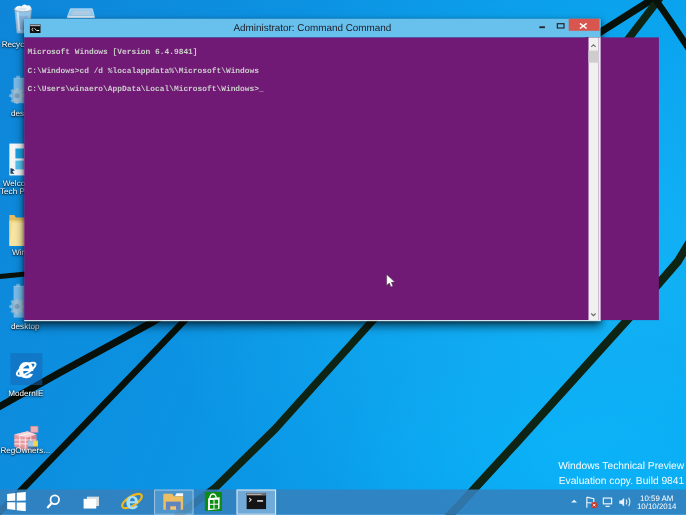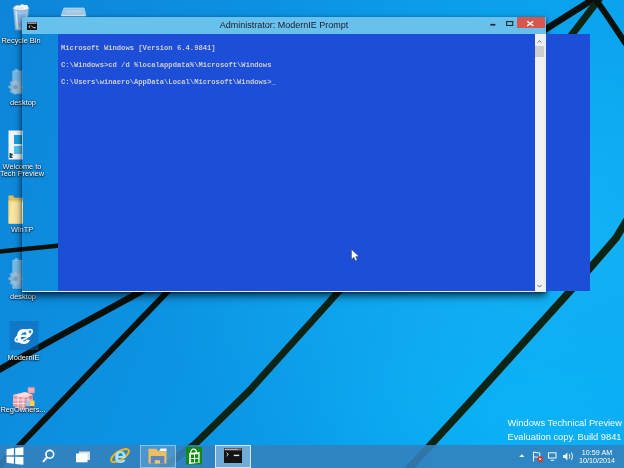--- a/index.html
+++ b/index.html
@@ -12,36 +12,36 @@
       linear-gradient(112deg, #0e85d8 0%, #0c92e2 35%, #089cea 65%, #04a2ee 100%);}
   svg{position:absolute;left:0;top:0;}
   .lbl{position:absolute;color:#fff;font-size:7.4px;line-height:7.4px;text-align:center;
        text-shadow:0 1px 1.5px rgba(0,0,0,0.95), 0 0 2px rgba(0,0,0,0.7);width:60px;}
   
   #win{position:absolute;left:22px;top:16.5px;width:524px;height:275.8px;
        box-shadow:0 4px 8px rgba(0,0,0,0.62), 0 1px 3px rgba(0,0,0,0.45);}
   #titlebar{position:absolute;left:0;top:0;width:524px;height:17.3px;background:#68c1ec;}
   #titletext{position:absolute;left:0;top:3.4px;width:524px;text-align:center;
      font-size:9px;color:#1c1c28;}
-  #console{position:absolute;left:0;top:17.3px;width:532px;height:257px;background:#1d4ed8;margin-left:36px;}
+  #console{position:absolute;left:0;top:17.3px;width:577px;height:257px;background:#701a75;}
   #contxt{position:absolute;left:3px;top:10.5px;font-family:"Liberation Mono",monospace;
      font-size:7.17px;line-height:8.55px;color:#cbcbcb;white-space:pre;font-weight:bold;}
   #sbar{position:absolute;left:512.5px;top:17.3px;width:9px;height:257px;background:#f0f0f0;}
   #sthumb{position:absolute;left:0px;top:12px;width:9px;height:11px;background:#cdcdcd;}
   #rborder{position:absolute;left:521.5px;top:17.3px;width:2.5px;height:257px;background:#e9eef2;}
   #bborder{position:absolute;left:0px;top:274.3px;width:524px;height:1.5px;background:#eceff1;}
   #closebtn{position:absolute;left:495px;top:0px;width:27.5px;height:11.7px;background:#d9564e;}
   
   #taskbar{position:absolute;left:0;top:445px;width:624px;height:23px;
       background:rgba(52,129,189,0.88);}
   .tbbtn{position:absolute;top:444.7px;height:21.6px;border:1px solid rgba(255,255,255,0.55);}
   #tray{position:absolute;right:9px;top:448.8px;color:#fff;text-align:center;
      font-size:7.2px;line-height:8.4px;}
   #wmark{position:absolute;right:2px;top:417px;color:rgba(255,255,255,0.97);
-     font-size:9.3px;line-height:13.8px;}
+     font-size:9.3px;line-height:13.8px;text-align:right;}
 </style>
 </head>
 <body>
 <div id="wall"></div>
 
 <svg width="624" height="468" viewBox="0 0 624 468">
   <defs>
     <linearGradient id="bg1" x1="0" y1="0" x2="1" y2="1">
       <stop offset="0" stop-color="#06100a"></stop>
         <stop offset="0.5" stop-color="#0e2414"></stop>
@@ -158,21 +158,21 @@
 <div id="wmark">Windows Technical Preview<br>Evaluation copy. Build 9841</div>
 
 <div id="win">
   <div id="titlebar"></div>
   <svg style="left:5px;top:5.5px;" width="10" height="8" viewBox="0 0 10 8">
     <rect x="0" y="0" width="10" height="8" fill="#100e0e"></rect>
     <rect x="0.4" y="0.4" width="9.2" height="1.4" fill="#b5adad"></rect>
     <path d="M3.3,3.6 A1.15,1.15 0 1 0 3.3,6 M4.4,3.7 L6.1,5.7" stroke="#f2f2f2" stroke-width="0.8" fill="none"></path>
     <rect x="6.3" y="5.2" width="2.3" height="1" fill="#f2f2f2"></rect>
   </svg>
-  <div id="titletext">Administrator: ModernIE Prompt</div>
+  <div id="titletext">Administrator: Command Command</div>
   <div id="closebtn"></div>
   <svg style="left:464px;top:4px;" width="60" height="10" viewBox="0 0 60 10">
     <rect x="4.3" y="2.9" width="5.1" height="1.7" fill="#26262e"></rect>
     <rect x="20.65" y="0.55" width="6.1" height="3.9" fill="none" stroke="#26262e" stroke-width="1.1"></rect>
     <path d="M41.2,0.3 L47.3,4.9 M47.3,0.3 L41.2,4.9" stroke="#fff" stroke-width="1.35" fill="none"></path>
   </svg>
   <div id="console">
     <div id="contxt">Microsoft Windows [Version 6.4.9841]
 
 C:\Windows&gt;cd /d %localappdata%\Microsoft\Windows

